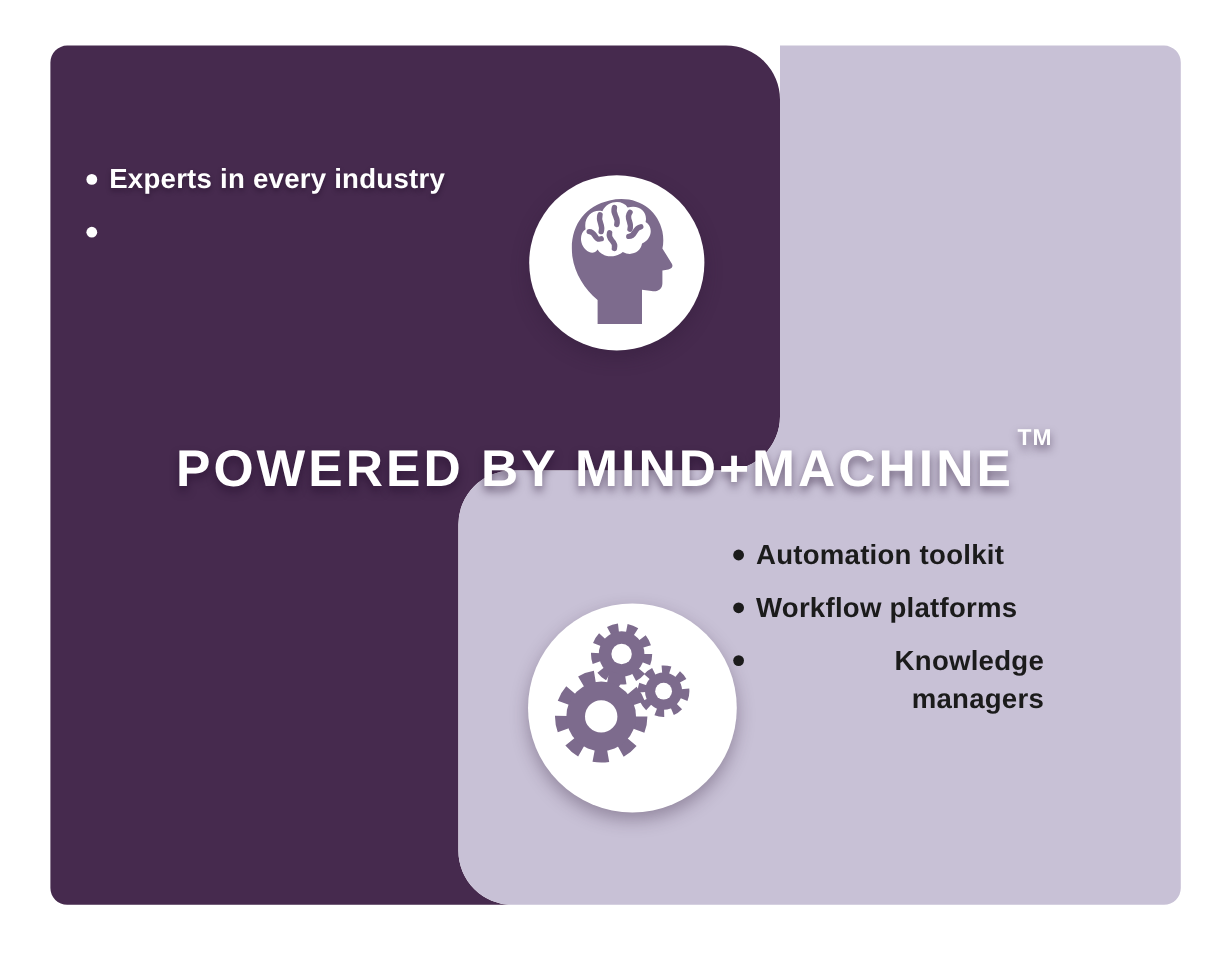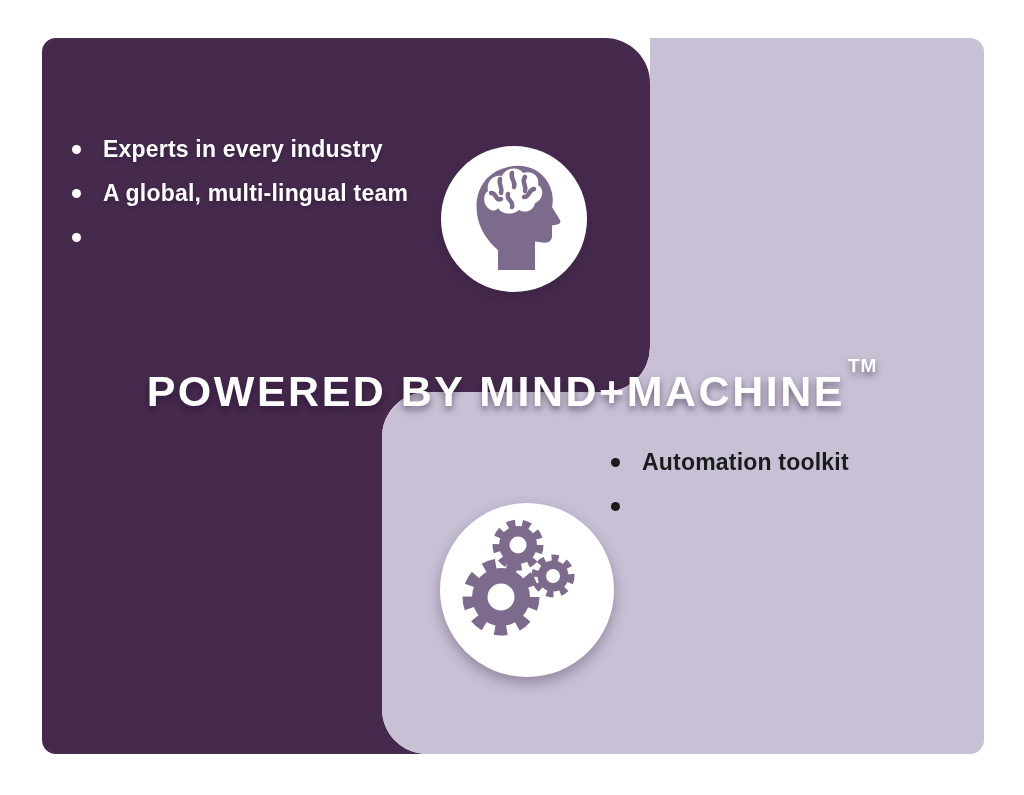--- a/index.html
+++ b/index.html
@@ -24,21 +24,20 @@
   
   ul.feature-list { list-style: none; position: absolute; }
   ul.feature-list li {
     display: flex;
     align-items: flex-start;
     font-size: 23px;
     font-weight: bold;
     line-height: 32px;
     margin-bottom: 12px;
     letter-spacing: 0.2px;
-    gap: 12px;
   }
   ul.feature-list .bullet {
     flex: none;
     width: 9px; height: 9px;
     border-radius: 50%;
     background: currentColor;
     margin-top: 12px;
     margin-right: 10px;
   }
   .mind-list {
@@ -106,24 +105,20 @@
          L 605 392 A 45 45 0 0 0 650 347 L 650 38 Z"></path>
   </svg>
 
   <ul class="feature-list mind-list">
     <li>
       <span class="bullet"></span>
       <span class="label">Experts in every industry</span>
     </li>
     <li>
       <span class="bullet"></span>
-      <span class="label">A global, multi-lingual team</span>
-    </li>
-    <li>
-      <span class="bullet"></span>
     </li>
   </ul>
 
   <div class="icon-badge mind-badge">
     <svg width="146" height="146" viewBox="0 0 146 146" aria-hidden="true">
 
       <path fill="#7d6b8d" d="M 57 124 L 57 104
            C 46 95 38 82 36 68
            C 33 44 45 26 67 21
            C 89 16 107 28 111 47
@@ -184,16 +179,21 @@
     </svg>
   </div>
 
   <ul class="feature-list machine-list">
     <li>
       <span class="bullet"></span>
       <span class="label">Automation toolkit</span>
     </li>
     <li>
       <span class="bullet"></span>
+      <span class="label">Workflow platforms</span>
+    </li>
+    <li>
+      <span class="bullet"></span>
+      <span class="label">Knowledge managers</span>
     </li>
   </ul>
 
 </div>
 
 </body></html>

